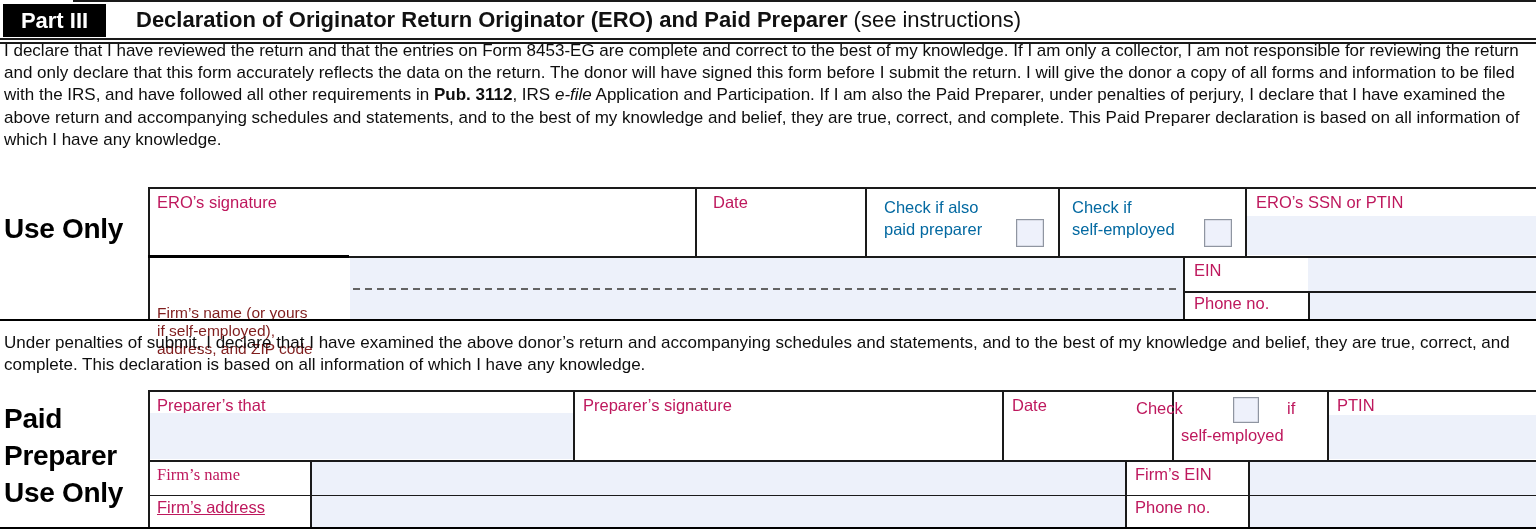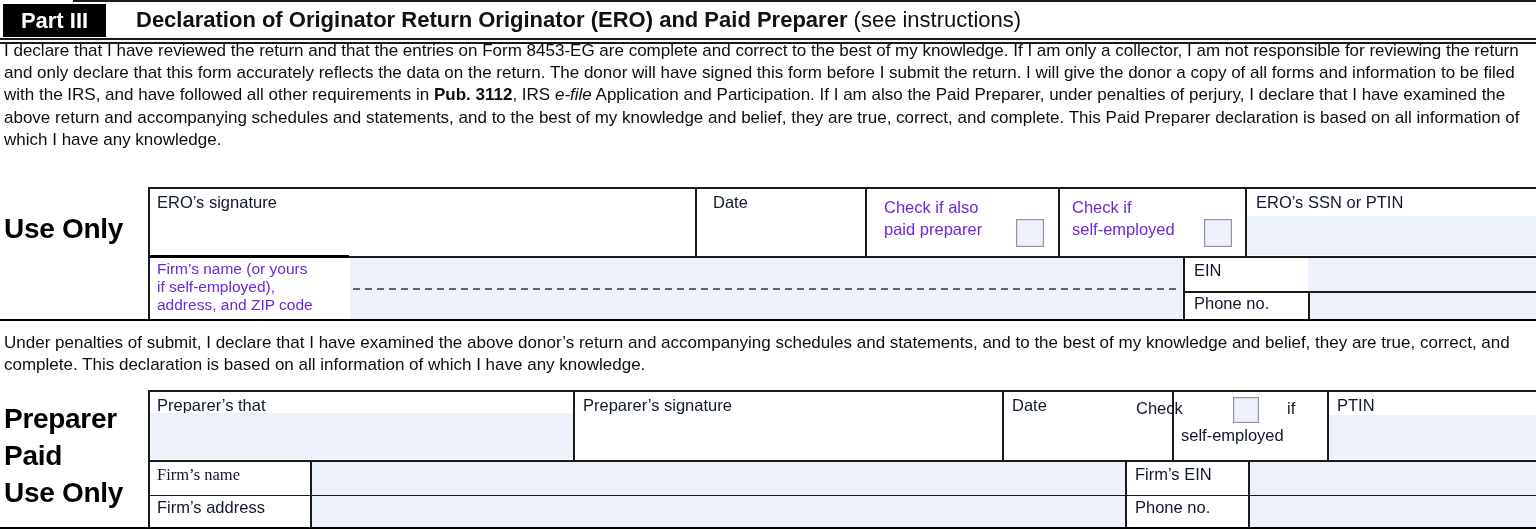--- a/index.html
+++ b/index.html
@@ -2,28 +2,28 @@
 <html><head>
 <meta charset="utf-8">
 <style>
   * { margin:0; padding:0; box-sizing:border-box; }
   html,body { width:1536px; height:529px; background:#ffffff; overflow:hidden; }
   body { font-family:"Liberation Sans", sans-serif; color:#111; position:relative; }
   .abs { position:absolute; }
   .line { position:absolute; background:#1a1a1a; }
   .heavy { background:#000; }
   .shade { position:absolute; background:#edf1fa; }
-  .label { position:absolute; font-size:16.5px; white-space:nowrap; color:#0f172a; }
+  .label { position:absolute; font-size:16.5px; white-space:nowrap; color:#be185d; }
   .para { position:absolute; font-size:17px; line-height:22.2px; color:#0e0e0e; }
   .side-label { position:absolute; font-weight:bold; font-size:28px; line-height:37px; letter-spacing:-0.3px; color:#000; white-space:nowrap; }
   .cb { position:absolute; background:#eef1fb; border:1.5px solid #8f95a1; box-shadow:0 0 0 0.5px #c6cad4 inset; }
   .cb28 { width:28px; height:28px; }
   .cb26 { width:26px; height:26px; }
-  .two-line { position:absolute; font-size:16.5px; line-height:21.5px; white-space:nowrap; color:#6d28d9; }
-  .firm3 { position:absolute; font-size:15.5px; line-height:18px; white-space:nowrap; color:#6d28d9; }
+  .two-line { position:absolute; font-size:16.5px; line-height:21.5px; white-space:nowrap; color:#0369a1; }
+  .firm3 { position:absolute; font-size:15.5px; line-height:18px; white-space:nowrap; color:#7f1d1d;margin-top:44px; }
   .dashes { position:absolute; height:2px; background:repeating-linear-gradient(to right, #636363 0 7px, transparent 7px 12px); }
   #part-box { left:3px; top:4px; width:103px; height:33px; background:#000; color:#fff;
               display:flex; align-items:center; justify-content:center;
               font-size:22px; font-weight:bold; }
   #header-title { left:136px; top:7px; font-size:22px; font-weight:bold; white-space:nowrap; }
   #header-title .note { font-weight:normal; }
 </style>
 </head>
 <body>
 
@@ -92,22 +92,22 @@
   <div class="shade" style="left:1309.5px; top:105.5px; width:226.5px; height:26.5px;"></div>
 
   <div class="line heavy" style="left:0; top:131.5px; width:1536px; height:2.8px;"></div>
 </div>
 
 <div class="para" style="left:4px; top:332px; width:1530px;">Under penalties of submit, I declare that I have examined the above donor’s return and accompanying schedules and statements, and to the best of my knowledge and belief, they are true, correct, and complete. This declaration is based on all information of which I have any knowledge.</div>
 
 <div class="abs" style="left:0; top:390px; width:1536px; height:139px;">
 
   <div class="side-label" style="left:4px; top:10px;">
+    <div>Paid</div>
     <div>Preparer</div>
-    <div>Paid</div>
     <div>Use Only</div>
   </div>
 
   <div class="line" style="left:148px; top:0; width:1388px; height:1.5px;"></div>
   <div class="line" style="left:148px; top:0; width:1.5px; height:136.5px;"></div>
   <div class="line" style="left:573px; top:0; width:1.5px; height:70px;"></div>
   <div class="line" style="left:1002px; top:0; width:1.5px; height:70px;"></div>
   <div class="line" style="left:1172px; top:0; width:1.5px; height:70px;"></div>
   <div class="line" style="left:1327px; top:0; width:1.5px; height:70px;"></div>
   <div class="line" style="left:148px; top:70px; width:1388px; height:1.5px;"></div>
@@ -129,21 +129,21 @@
   <div class="shade" style="left:1329px; top:25px; width:207px; height:44px;"></div>
 
   <div class="label" style="left:157px; top:75px;font-family:Liberation Serif, serif;">Firm’s name</div>
   <div class="line" style="left:310px; top:71.5px; width:1.5px; height:33px;"></div>
   <div class="shade" style="left:311.5px; top:71.5px; width:813.5px; height:33px;"></div>
   <div class="line" style="left:1125px; top:71.5px; width:1.5px; height:65px;"></div>
   <div class="label" style="left:1135px; top:75px;">Firm’s EIN</div>
   <div class="line" style="left:1248px; top:71.5px; width:1.5px; height:33px;"></div>
   <div class="shade" style="left:1249.5px; top:71.5px; width:286.5px; height:33px;"></div>
 
-  <div class="label" style="left:157px; top:108px;">Firm’s address</div>
+  <div class="label" style="left:157px; top:108px;text-decoration:underline;">Firm’s address</div>
   <div class="line" style="left:310px; top:106px; width:1.5px; height:30.5px;"></div>
   <div class="shade" style="left:311.5px; top:106px; width:813.5px; height:30.5px;"></div>
   <div class="label" style="left:1135px; top:108px;">Phone no.</div>
   <div class="line" style="left:1248px; top:106px; width:1.5px; height:30.5px;"></div>
   <div class="shade" style="left:1249.5px; top:106px; width:286.5px; height:30.5px;"></div>
 
   <div class="line heavy" style="left:0; top:136.5px; width:1536px; height:2.8px;"></div>
 </div>
 
 </body></html>

